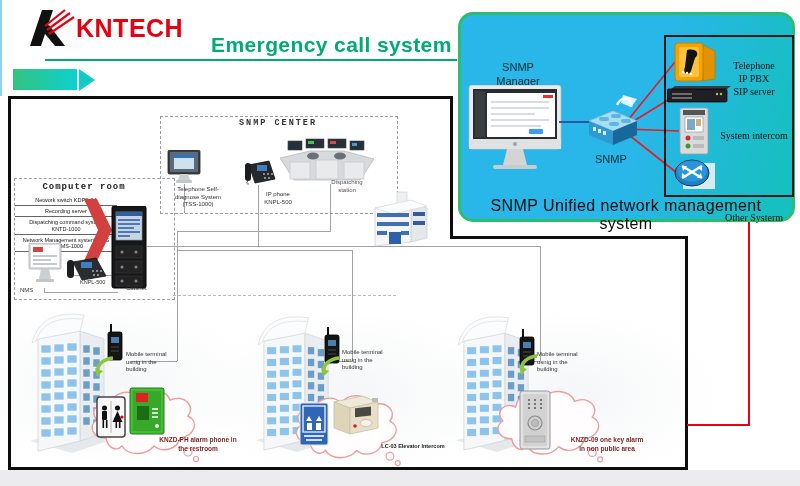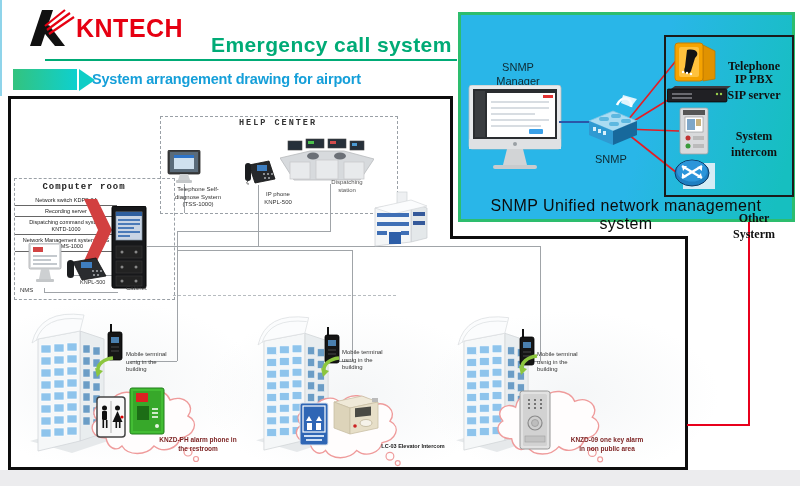--- a/index.html
+++ b/index.html
@@ -26,21 +26,21 @@
   .row-item{font-size:5.5px;line-height:1.25;color:#222;text-align:center;border-bottom:1px solid #666;padding-bottom:1px;margin-bottom:2px;}
   .callout-red{font-size:6.5px;font-weight:700;color:#7a1f1f;line-height:1.35;}
   .callout-dark{font-size:5.5px;font-weight:700;color:#1a1a1a;line-height:1.3;}
   
   .ln{background:#a0a4a8;}
   .red-ln{background:#e8001c;}
   
   .snmp-panel{background:linear-gradient(105deg,#29b6e8 55%,#16bfc0 95%);border:3px solid #2dbd6e;}
   .snmp-black-box{border:2px solid #1a1a1a;}
   .snmp-lbl{font-size:11px;color:#0e2a33;line-height:1.25;}
-  .dev-lbl{font-family:"Liberation Serif",serif;font-size:12px;font-weight:700;color:#101010;line-height:1.3;}
+  .dev-lbl{font-family:"Liberation Serif",serif;font-size:10px;font-weight:400;color:#101010;line-height:1.3;}
   .snmp-caption{font-size:16px;font-weight:400;color:#0c0c0c;letter-spacing:.4px;}
   .swoosh{border-radius:50%;opacity:.55;}
 </style>
 </head>
 <body>
 
 <div id="canvas">
 
   <svg width="0" height="0" style="position:absolute" aria-hidden="true">
     <defs>
@@ -127,21 +127,20 @@
         <line x1="17" y1="18" x2="37" y2="2"></line>
         <line x1="19" y1="22" x2="42" y2="5"></line>
         <line x1="21" y1="26" x2="46" y2="9"></line>
       </g>
     </svg>
     <span class="abs brand-text" style="left:48px;top:8px;">KNTECH</span>
   </div>
   <div class="abs title-rule" style="left:45px;top:59px;width:412px;height:2px;"></div>
   <div class="abs banner-bar" style="left:13px;top:69px;width:64px;height:21px;"></div>
   <div class="abs banner-tip" style="left:79px;top:69px;"></div>
-  <div class="abs banner-text" style="left:92px;top:71px;">System arrangement drawing for airport</div>
 
   <div class="abs bk" style="left:8px;top:96px;width:445px;height:3px;"></div>
   <div class="abs bk" style="left:450px;top:96px;width:3px;height:143px;"></div>
   <div class="abs bk" style="left:450px;top:236px;width:238px;height:3px;"></div>
   <div class="abs bk" style="left:685px;top:236px;width:3px;height:234px;"></div>
   <div class="abs bk" style="left:8px;top:467px;width:680px;height:3px;"></div>
   <div class="abs bk" style="left:8px;top:96px;width:3px;height:374px;"></div>
 
   <div class="abs ln" style="left:184px;top:184px;width:1px;height:29px;"></div>
   <div class="abs ln" style="left:258px;top:185px;width:1px;height:61px;"></div>
@@ -157,21 +156,21 @@
   <div class="abs ln" style="left:527px;top:361px;width:13px;height:1px;"></div>
   <div class="abs ln" style="left:44px;top:288px;width:1px;height:4px;"></div>
   <div class="abs ln" style="left:44px;top:292px;width:74px;height:1px;"></div>
   <div class="abs ln" style="left:70px;top:275px;width:44px;height:1px;"></div>
   <div class="abs dash-line" style="left:173px;top:295px;width:223px;height:0;"></div>
 
   <div class="abs red-ln" style="left:748px;top:222px;width:2px;height:204px;"></div>
   <div class="abs red-ln" style="left:687px;top:424px;width:63px;height:2px;"></div>
 
   <div class="abs dash" style="left:160px;top:116px;width:236px;height:96px;"></div>
-  <div class="abs box-title ctr" style="left:160px;top:118px;width:236px;font-size:8.5px;letter-spacing:2px;">HELP CENTER</div>
+  <div class="abs box-title ctr" style="left:160px;top:118px;width:236px;font-size:8.5px;letter-spacing:2px;">SNMP CENTER</div>
 
   <svg class="abs" style="left:166px;top:150px;" width="36" height="34" viewBox="0 0 36 34">
     <rect x="2" y="0" width="32" height="24" rx="1.5" fill="#3c3f41" stroke="#222" stroke-width="0.8"></rect>
     <rect x="4" y="2" width="28" height="20" fill="#5a6b7a"></rect>
     <rect x="8" y="5" width="20" height="14" fill="#cfe0ee"></rect>
     <rect x="8" y="5" width="20" height="3" fill="#2e74c9"></rect>
     <polygon points="14,24 22,24 24,30 12,30" fill="#cdd0d2"></polygon>
     <rect x="10" y="30" width="16" height="3" rx="1" fill="#c4c7c9"></rect>
   </svg>
   <div class="abs lbl6 ctr pre" style="left:156px;top:186px;width:84px;">Telephone Self-
@@ -425,21 +424,21 @@
     <circle cx="19" cy="33" r="3.5" fill="#bdbdbd" stroke="#9a9a9a" stroke-width="0.8"></circle>
     <rect x="9" y="46" width="20" height="6" fill="#c3c3c3" stroke="#a0a0a0" stroke-width="0.6"></rect>
   </svg>
 
   <div class="abs callout-red ctr pre" style="left:150px;top:436px;width:96px;">KNZD-PH alarm phone in
 the restroom</div>
   <div class="abs callout-dark ctr pre" style="left:378px;top:443px;width:70px;">LC-03 Elevator Intercom</div>
   <div class="abs callout-red ctr pre" style="left:562px;top:436px;width:90px;">KNZD-09 one key alarm
 in non public area</div>
 
-  <div class="abs snmp-panel" style="left:458px;top:12px;width:331px;height:204px;">
+  <div class="abs snmp-panel" style="left:458px;top:12px;width:331px;height:204px;border-radius:15px;">
     <svg class="abs" style="left:0;top:0;" width="331" height="204" viewBox="0 0 331 204">
       <g stroke="#e51c23" stroke-width="1.6">
         <line x1="163" y1="110" x2="218" y2="42"></line>
         <line x1="163" y1="112" x2="215" y2="80"></line>
         <line x1="163" y1="114" x2="218" y2="116"></line>
         <line x1="163" y1="116" x2="216" y2="158"></line>
       </g>
     </svg>
 
     <div class="abs snmp-lbl ctr pre" style="left:14px;top:46px;width:86px;font-weight:400;">SNMP

